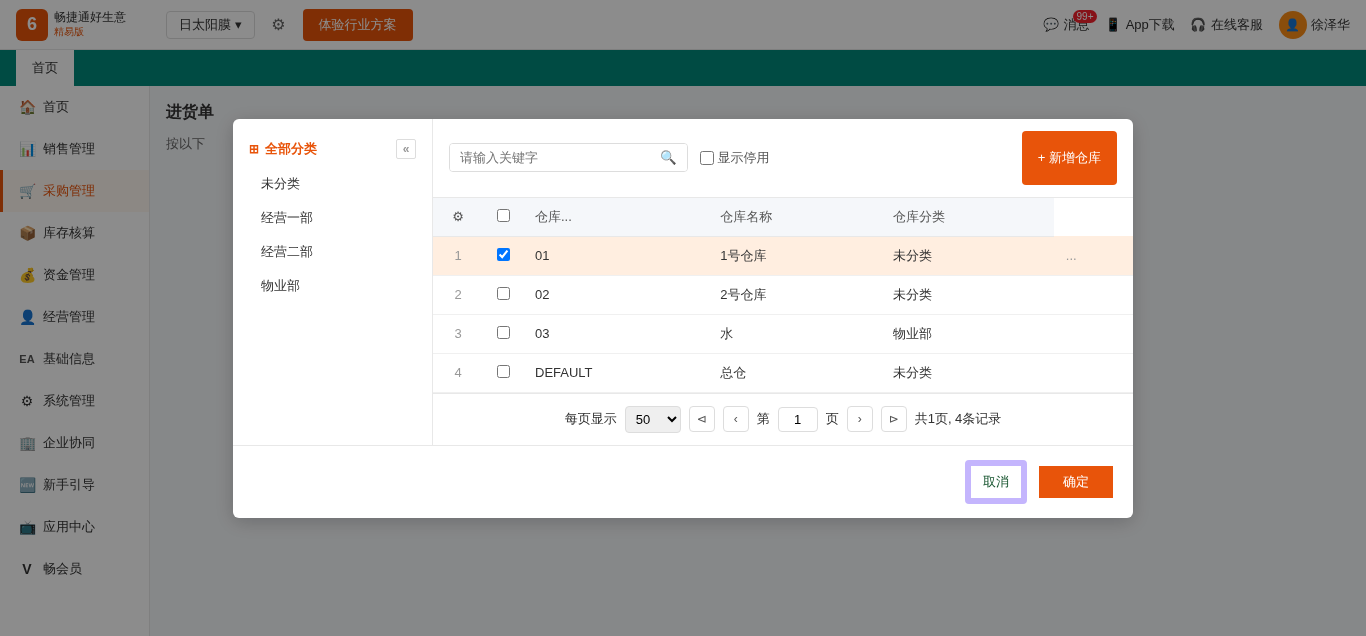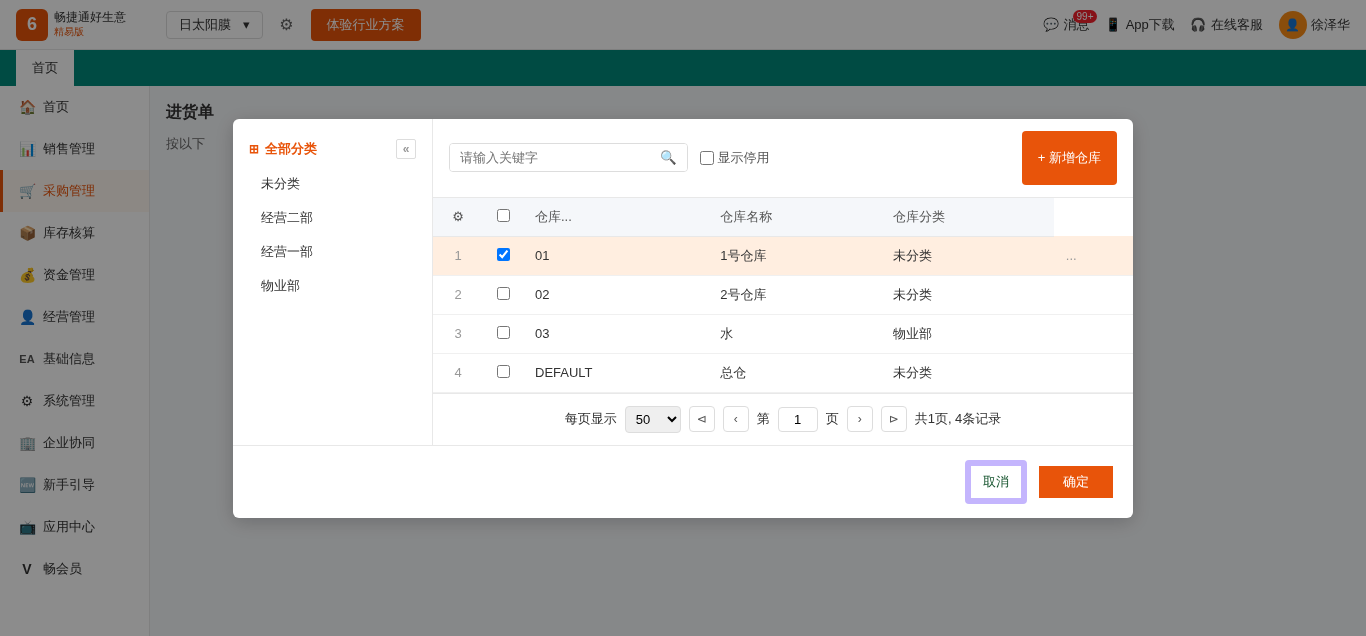--- a/index.html
+++ b/index.html
@@ -31,21 +31,21 @@
     }
     .logo-text { font-size: 12px; color: #333; line-height: 1.3; }
     .logo-sub { font-size: 10px; color: #e8540a; }
     .nav-center {
       flex: 1;
       display: flex;
       align-items: center;
       gap: 8px;
     }
     .store-selector {
-      display: flex; align-items: center; gap: 12px;
+      display: flex; align-items: center; gap: 4px;
       padding: 4px 12px; border: 1px solid #ddd; border-radius: 4px;
       cursor: pointer; color: #333; font-size: 13px;
     }
     .nav-gear {
       width: 32px; height: 32px; display: flex; align-items: center; justify-content: center;
       color: #666; cursor: pointer; font-size: 16px;
     }
     .trial-btn {
       background: #e8540a; color: #fff; border: none;
       padding: 7px 16px; border-radius: 4px; cursor: pointer; font-size: 13px;
@@ -339,24 +339,24 @@
       <div class="tree-panel">
         <div class="tree-header">
           <span style="font-size:12px;">⊞</span>
           <span>全部分类</span>
           <div class="collapse-btn">«</div>
         </div>
         <div class="tree-item">
           <span>未分类</span>
         </div>
         <div class="tree-item">
+          <span>经营一部</span>
+        </div>
+        <div class="tree-item">
           <span>经营二部</span>
-        </div>
-        <div class="tree-item">
-          <span>经营一部</span>
         </div>
         <div class="tree-item">
           <span>物业部</span>
         </div>
       </div>
 
       <div class="table-panel">
 
         <div class="table-toolbar">
           <div class="search-input-wrap">

